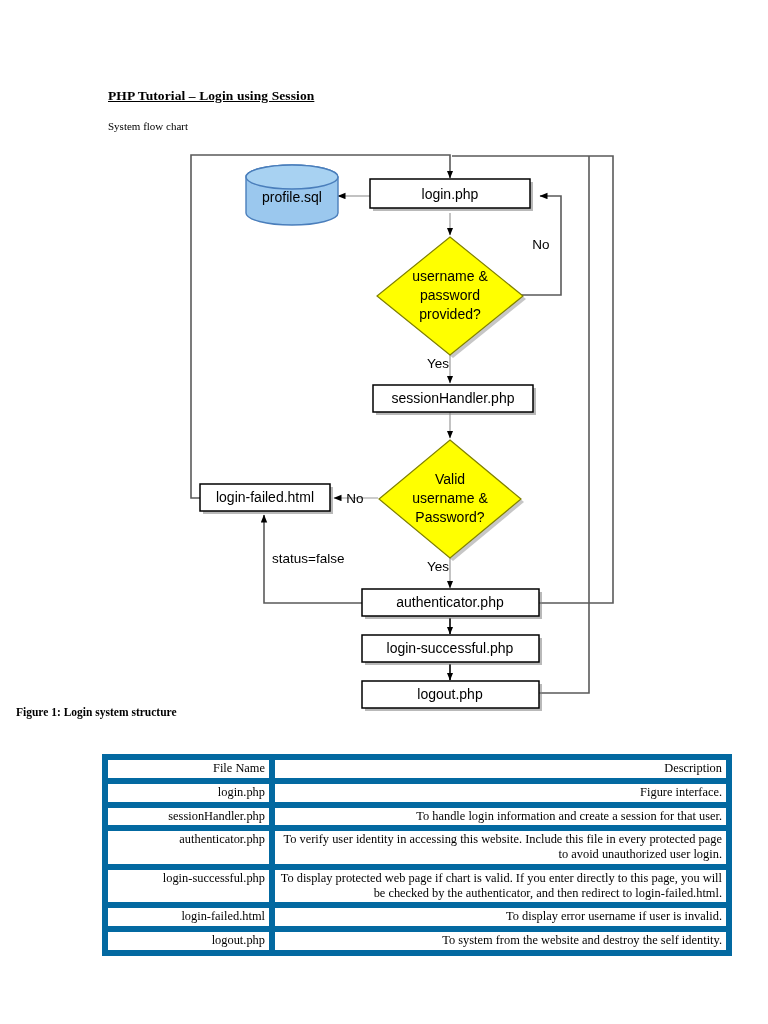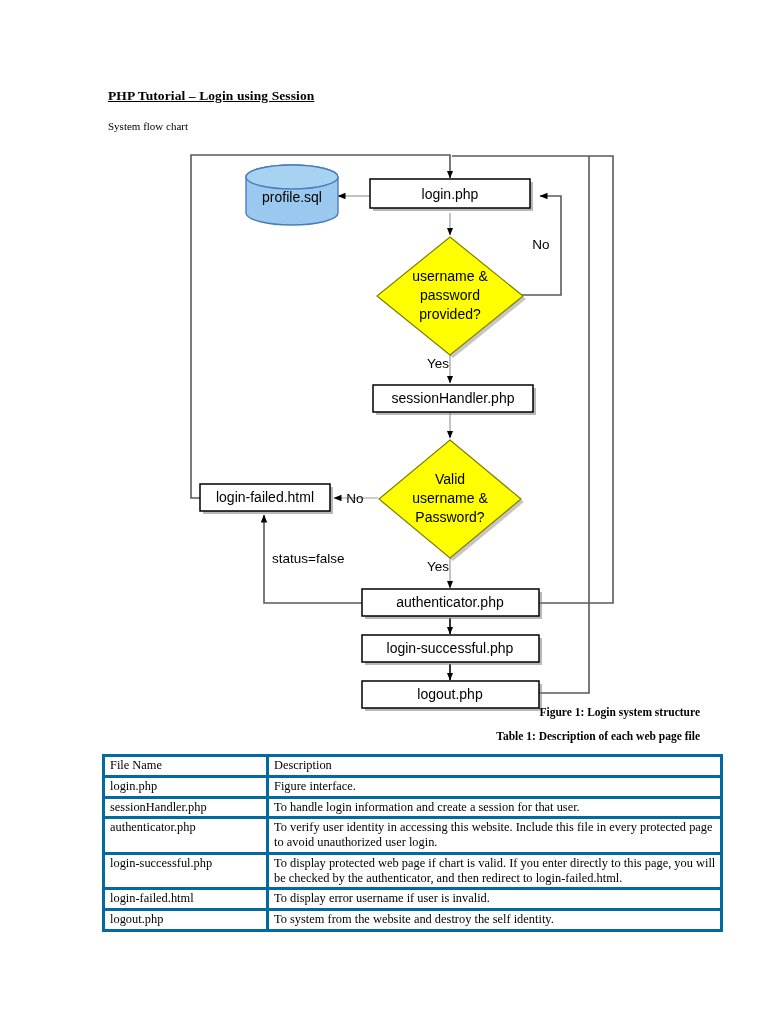--- a/index.html
+++ b/index.html
@@ -61,21 +61,21 @@
   .fc-node-label {
     font-family: "Liberation Sans", "DejaVu Sans", sans-serif;
     font-size: 14px;
     fill: #000000;
   }
 
   
   .caption {
     position: absolute;
     width: 684px;
-    text-align: right;
+    text-align: left;
     font-size: 11.5px;
     font-weight: bold;
     font-family: "Liberation Serif", "DejaVu Serif", serif;
   }
   .caption-figure { top: 706px; left: 0; }
   .caption-table  { top: 730px; left: 0; }
 
   
   .tbl-wrap {
     position: absolute;
@@ -84,24 +84,25 @@
     width: 596px;
   }
   table.desc {
     border-collapse: collapse;
     width: 596px;
     table-layout: fixed;
     font-family: "Liberation Serif", "DejaVu Serif", serif;
     font-size: 12.4px;
   }
   table.desc td {
-    border: 3px solid #0369a1;
+    border: 6px solid #0369a1;
     padding: 1px 4px 2px 5px;
     vertical-align: top;
     line-height: 1.19;
+    text-align: right;
   }
   table.desc td.col-file { width: 152px; }
   table.desc td.col-desc { width: 442px; }
 </style>
 </head>
 <body>
 
 <div class="page">
 
   <div class="doc-title">PHP Tutorial – Login using Session</div>
@@ -206,21 +207,20 @@
       <text class="fc-label" x="525" y="109" text-anchor="middle">No</text>
       <text class="fc-label" x="422" y="228" text-anchor="middle">Yes</text>
       <text class="fc-label" x="339" y="363" text-anchor="middle">No</text>
       <text class="fc-label" x="422" y="431" text-anchor="middle">Yes</text>
       <text class="fc-label" x="256" y="423" text-anchor="start">status=false</text>
     </svg>
   </div>
 
   <div class="caption caption-figure">Figure 1: Login system structure</div>
 
-  <div class="caption caption-table">Table 1: Description of each web page file</div>
 
   <div class="tbl-wrap">
     <table class="desc">
       <tbody>
         <tr>
           <td class="col-file">File Name</td>
           <td class="col-desc">Description</td>
         </tr>
         <tr>
           <td class="col-file">login.php</td>

